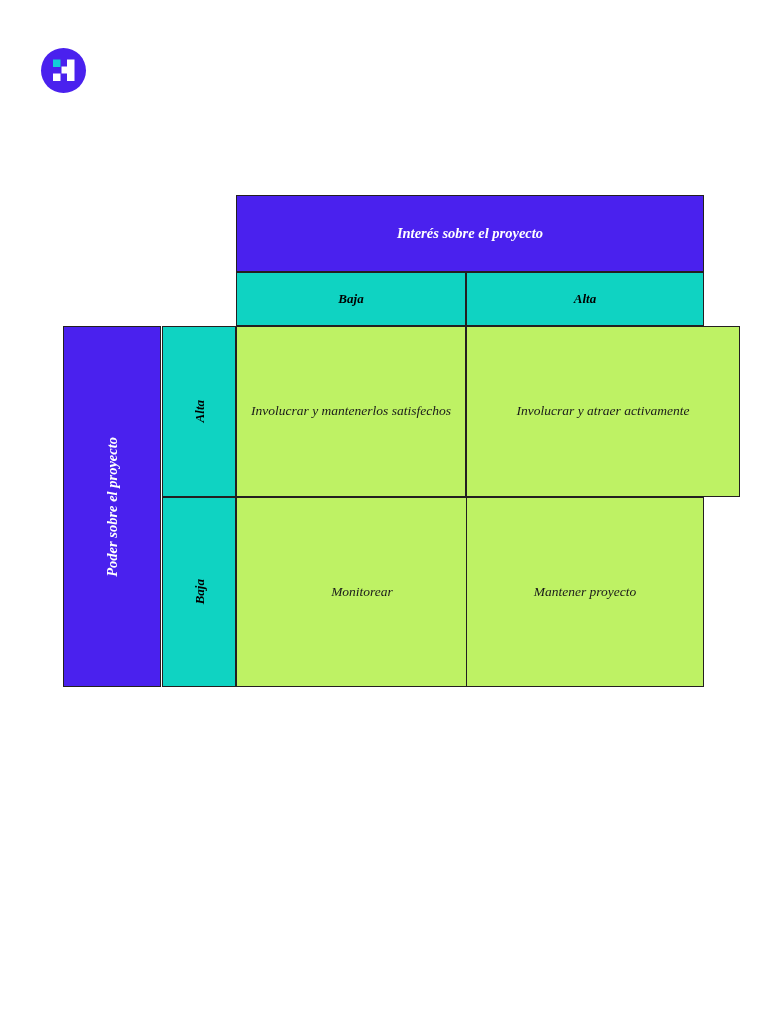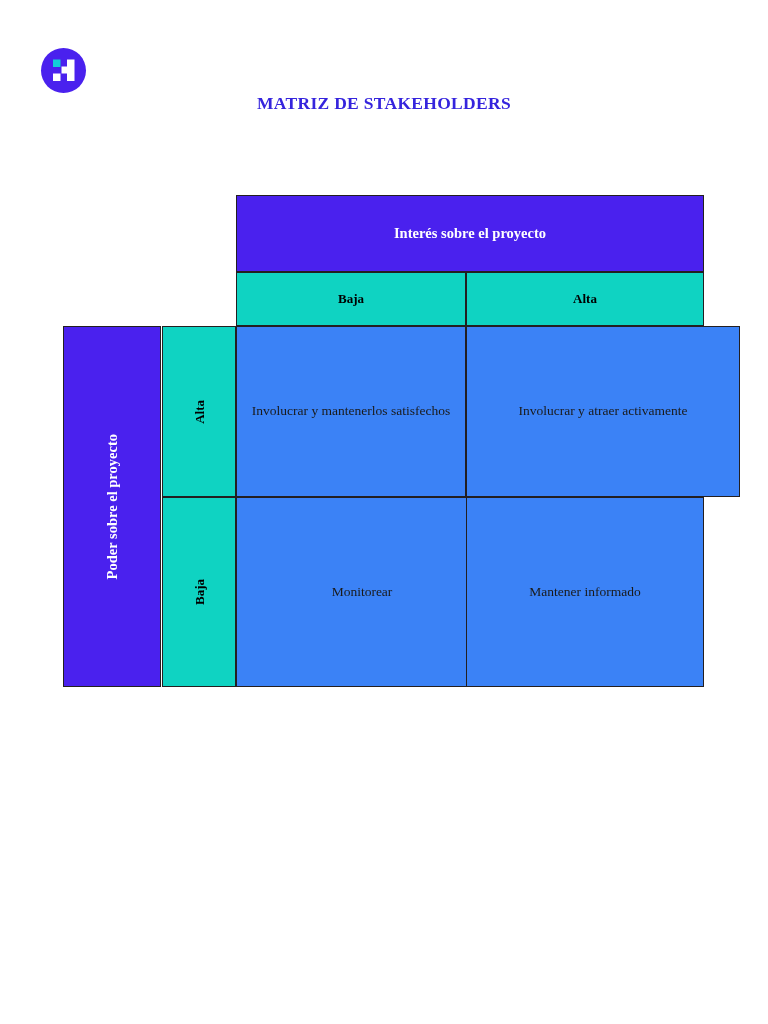--- a/index.html
+++ b/index.html
@@ -37,20 +37,21 @@
   .matrix{position:absolute;left:63px;top:195px;}
 
   .cell{
     position:absolute;
     box-sizing:border-box;
     border:1.5px solid #231f20;
     display:flex;
     align-items:center;
     justify-content:center;
     text-align:center;
+    font-style:italic;
   }
 
   
   .band-interes{
     left:173px;top:0px;width:468px;height:77px;
     background:#4A21EE;
     color:#ffffff;
     font-weight:bold;
     font-size:14.5px;
   }
@@ -83,21 +84,21 @@
     left:99px;top:131px;width:74px;height:171px;
     background:#0FD3C2;color:#000000;font-weight:bold;font-size:13px;
   }
   .axis-baja{
     left:99px;top:302px;width:74px;height:190px;
     background:#0FD3C2;color:#000000;font-weight:bold;font-size:13px;
   }
 
   
   .q{
-    background:#3b82f6;color:#1a1a1a;font-size:13.5px;line-height:1.35;
+    background:#bef264;color:#1a1a1a;font-size:13.5px;line-height:1.35;
   }
   .q-alta-baja{left:173px;top:131px;width:230px;height:171px;}
   .q-alta-alta{left:403px;top:131px;width:274px;height:171px;}
   .q-baja-baja{left:173px;top:302px;width:252px;height:190px;}
   .q-baja-alta{left:403px;top:302px;width:238px;height:190px;}
 
   .q span{display:block;padding:0 14px;}
 </style>
 </head>
 <body>
@@ -106,23 +107,20 @@
 
   <div class="logo">
     <svg class="logo-glyph" viewBox="0 0 45 45">
       <rect x="12" y="11.5" width="7.5" height="7.5" fill="#13CFD8"></rect>
       <rect x="12" y="25.5" width="7.5" height="7.5" fill="#ffffff"></rect>
       <rect x="20.5" y="18.5" width="6.5" height="7.0" fill="#ffffff"></rect>
       <rect x="26" y="11.5" width="7.5" height="21.5" fill="#ffffff"></rect>
     </svg>
   </div>
 
-  <div class="title">
-    <span class="title-inner">MATRIZ DE STAKEHOLDERS</span>
-  </div>
 
   <div class="matrix">
 
     <div class="cell band-interes">
       <span>Interés sobre el proyecto</span>
     </div>
 
     <div class="cell sub-baja">
       <span>Baja</span>
     </div>
@@ -147,17 +145,17 @@
 
     <div class="cell q q-alta-alta">
       <span>Involucrar y atraer activamente</span>
     </div>
 
     <div class="cell q q-baja-baja">
       <span>Monitorear</span>
     </div>
 
     <div class="cell q q-baja-alta">
-      <span>Mantener informado</span>
+      <span>Mantener proyecto</span>
     </div>
 
   </div>
 </div>
 
 </body></html>

